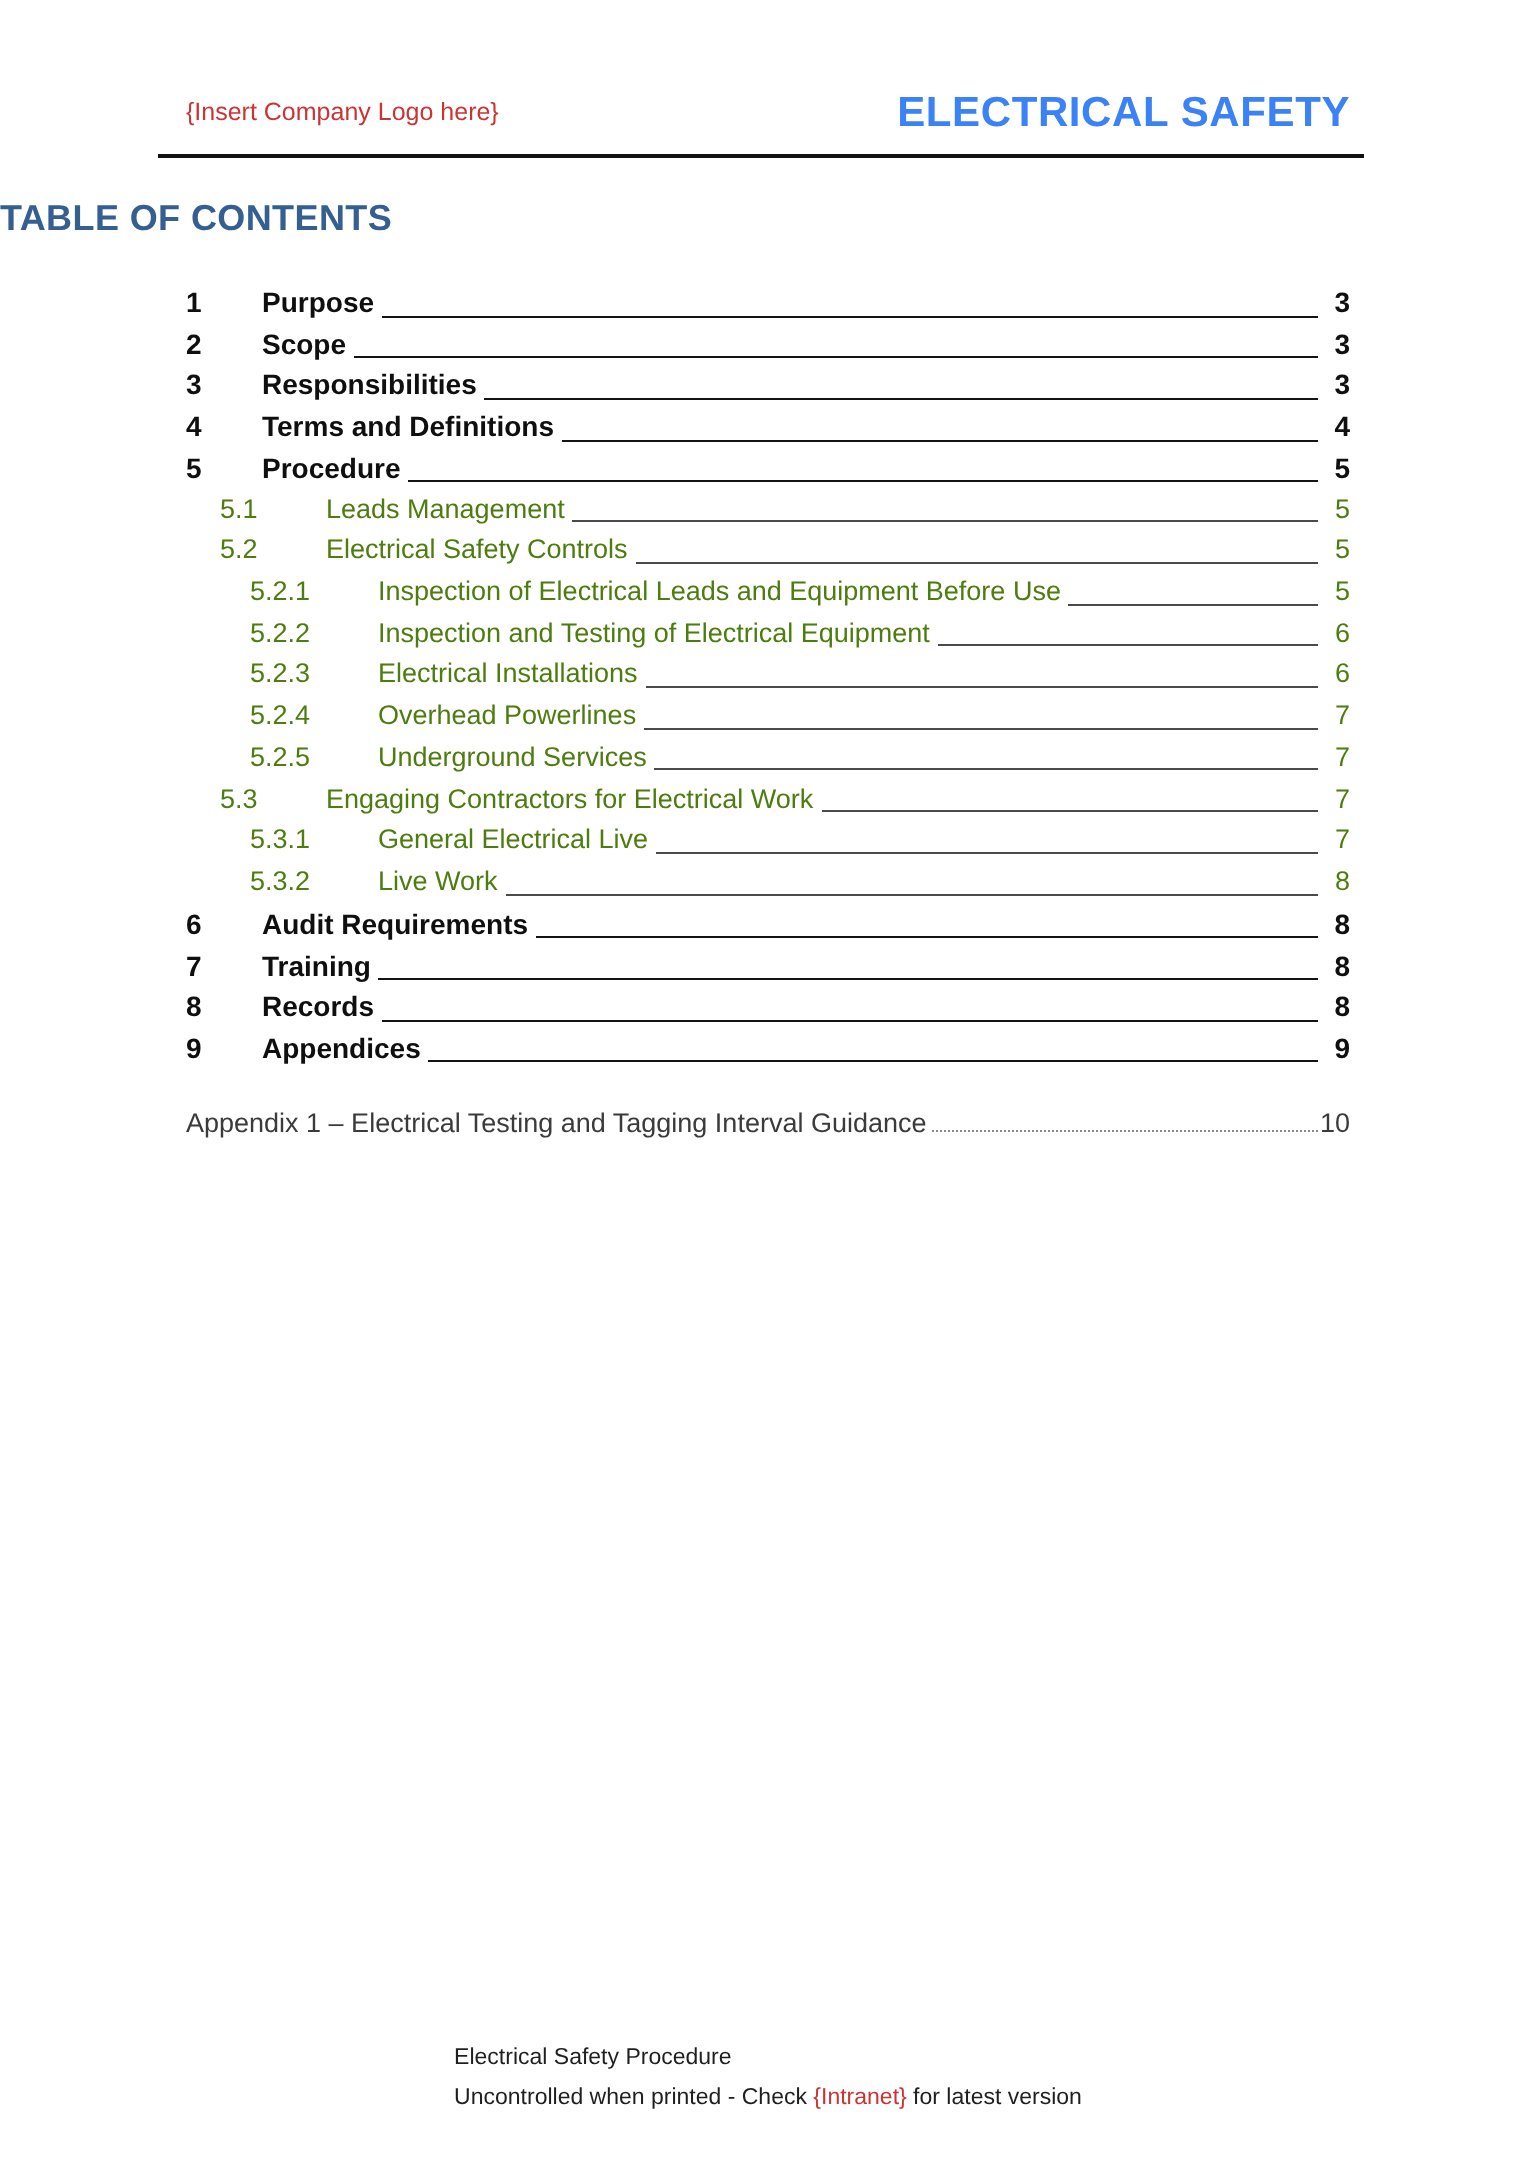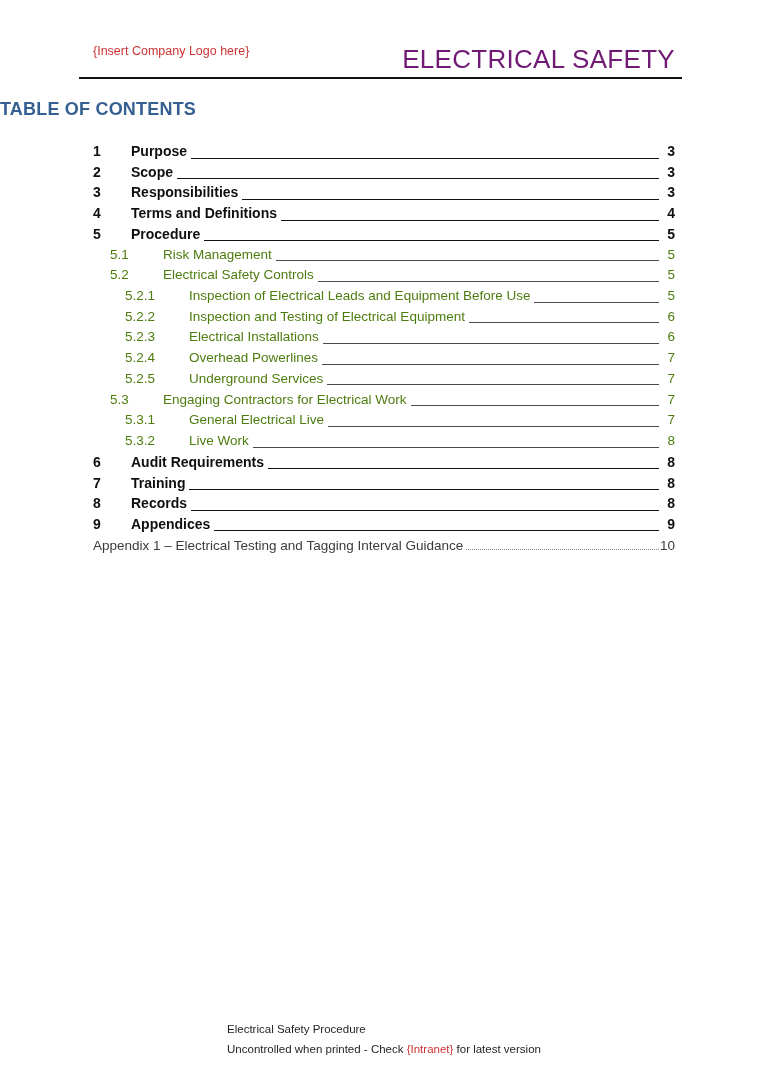--- a/index.html
+++ b/index.html
@@ -12,33 +12,33 @@
     overflow: hidden;
   }
 
   
   .header-row {
     position: absolute;
     top: 44px; left: 93px; right: 93px;
     height: 26px;
     display: flex;
     justify-content: space-between;
-    align-items: flex-start;
+    align-items: center;
   }
   .logo-placeholder {
     color: var(--accent_red, #cc3333);
     font-size: 12.5px;
     padding-bottom: 3px;
     white-space: nowrap;
   }
   .doc-title {
-    font-size: 26px;
-    font-weight: normal;
+    font-size: 21px;
+    font-weight: bold;
     letter-spacing: 0.3px;
-    color: #701a75;
+    color: #3b82f6;
     white-space: nowrap;
   }
   .header-rule {
     position: absolute;
     top: 77px; left: 79px;
     width: 603px; height: 2px;
     background: #111111;
   }
 
   
@@ -89,20 +89,21 @@
   .toc-row.lvl1 .num { width: 27px; }
   .toc-row.lvl1 .leader { border-bottom: 1.6px solid #141414; }
 
   .toc-row.lvl2 .num { margin-left: 17px; width: 42px; }
   .toc-row.lvl3 .num { margin-left: 32px; width: 53px; }
 
   
   .appendix-row {
     display: flex;
     align-items: baseline;
+    margin-top: 16px;
     height: 21px;
     line-height: 21px;
     font-size: 13.5px;
     color: #3b3b3b;
     cursor: pointer;
   }
   .appendix-row .label { flex: none; white-space: nowrap; }
   .appendix-row .dot-leader {
     flex: 1 1 auto;
     height: 0;
@@ -165,21 +166,21 @@
     <span class="page">4</span>
   </div>
     <div class="toc-row lvl1">
     <span class="num">5</span>
     <span class="label">Procedure</span>
     <span class="leader"></span>
     <span class="page">5</span>
   </div>
     <div class="toc-row lvl2">
     <span class="num">5.1</span>
-    <span class="label">Risk Management</span>
+    <span class="label">Leads Management</span>
     <span class="leader"></span>
     <span class="page">5</span>
   </div>
     <div class="toc-row lvl2">
     <span class="num">5.2</span>
     <span class="label">Electrical Safety Controls</span>
     <span class="leader"></span>
     <span class="page">5</span>
   </div>
     <div class="toc-row lvl3">

